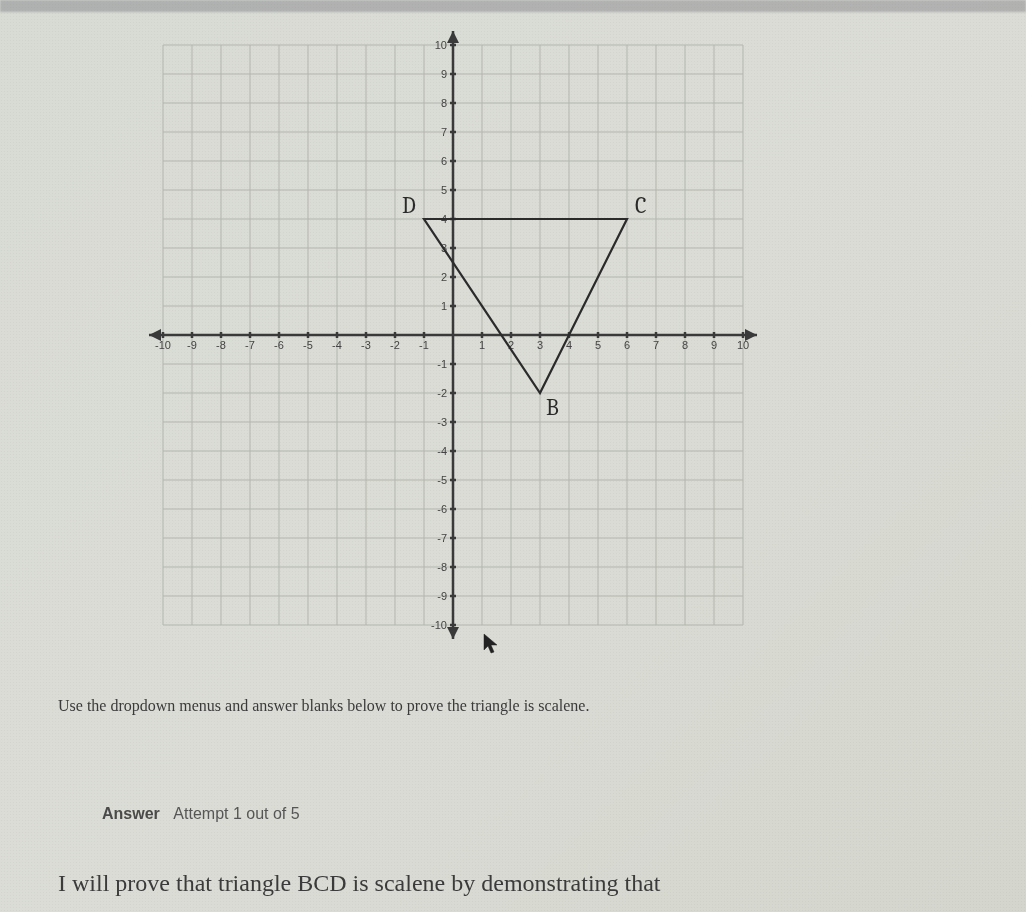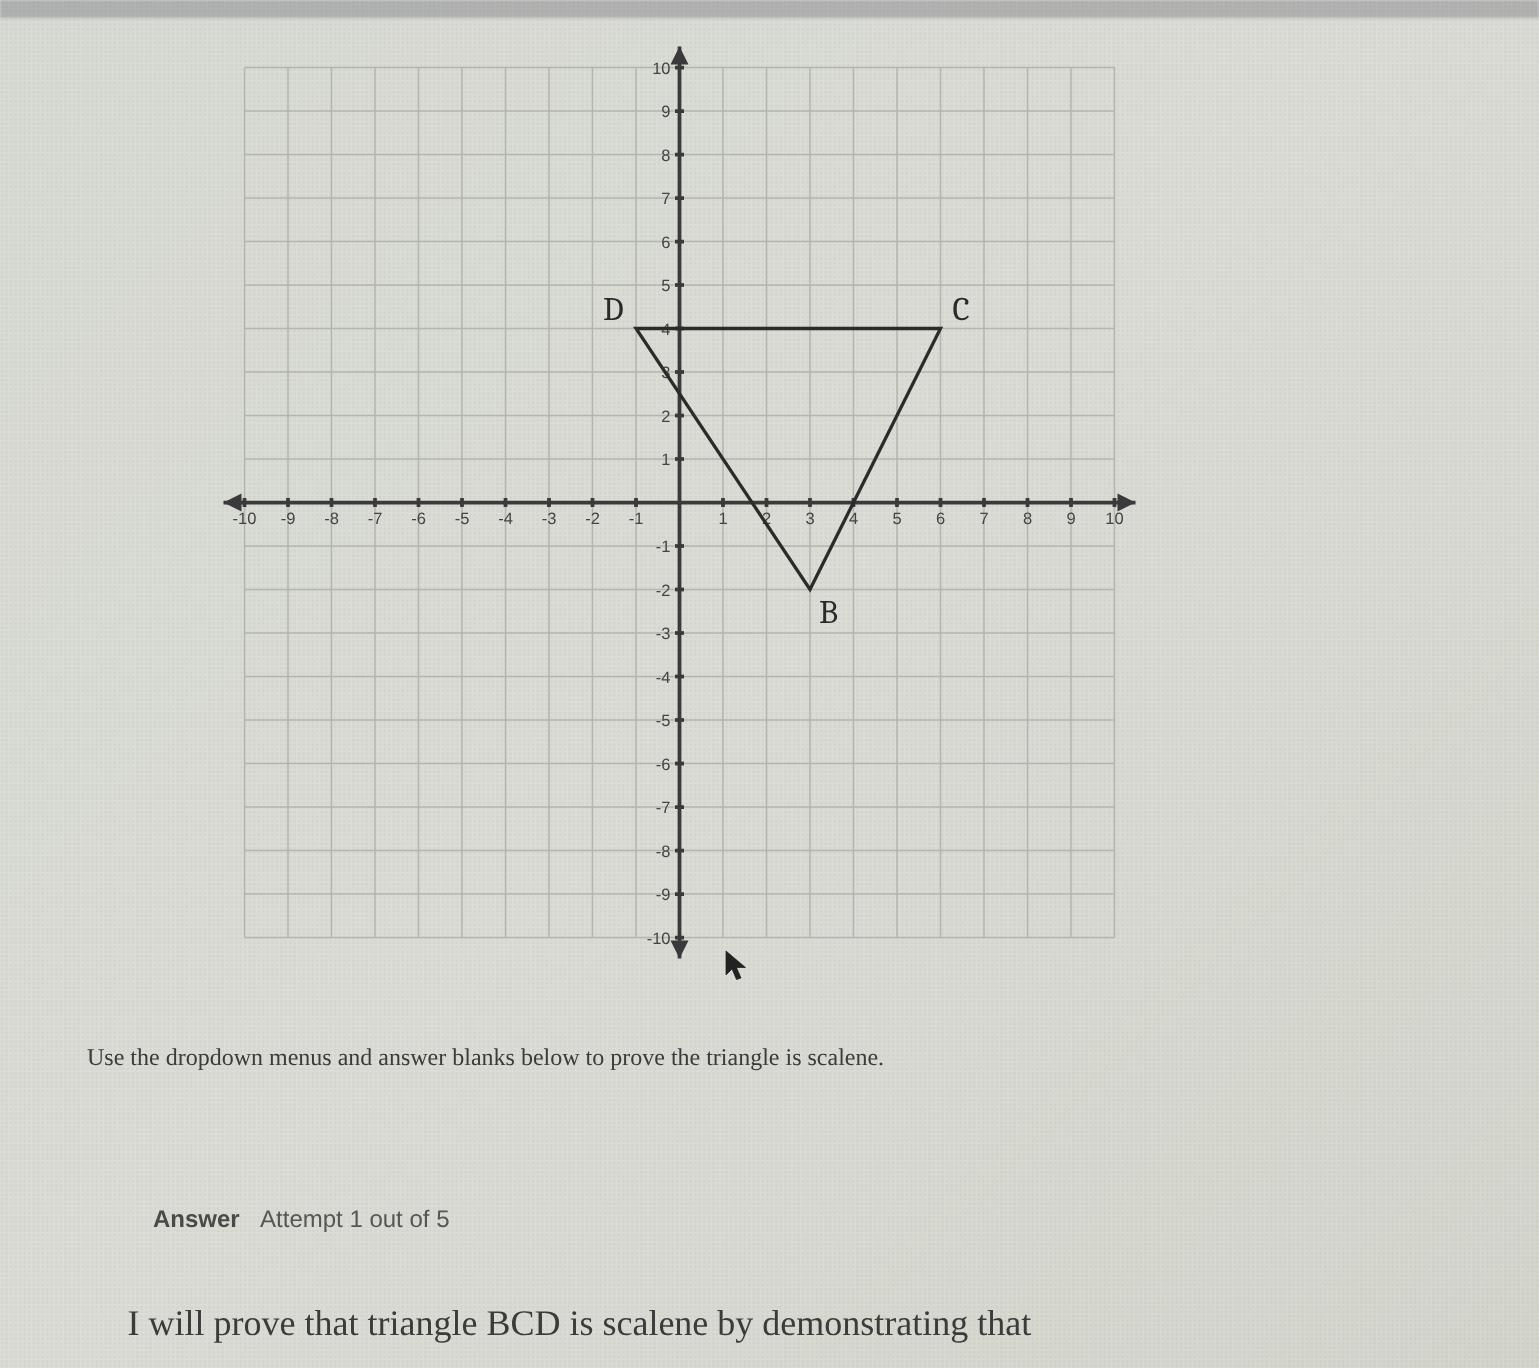--- a/index.html
+++ b/index.html
@@ -86,21 +86,20 @@
     font-weight: bold;
     color: #4a4a4a;
     margin-right: 10px;
   }
   .proof-line {
     position: absolute;
     left: 58px;
     top: 870px;
     font-size: 24px;
     color: #3b3b3b;
-    margin-left: 27px;
   }
 </style>
 </head>
 <body>
 
 <div class="top-bar"></div>
 
 <div class="chart-wrap">
   <svg class="chart" viewBox="0 0 620 620">
     <g id="gridlines">

